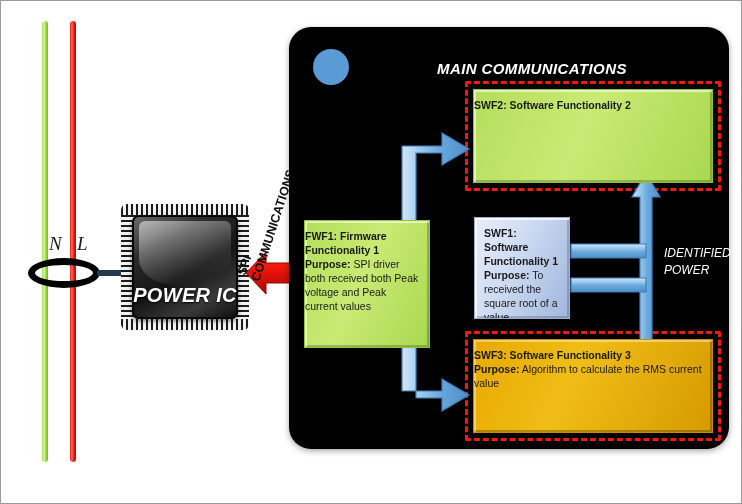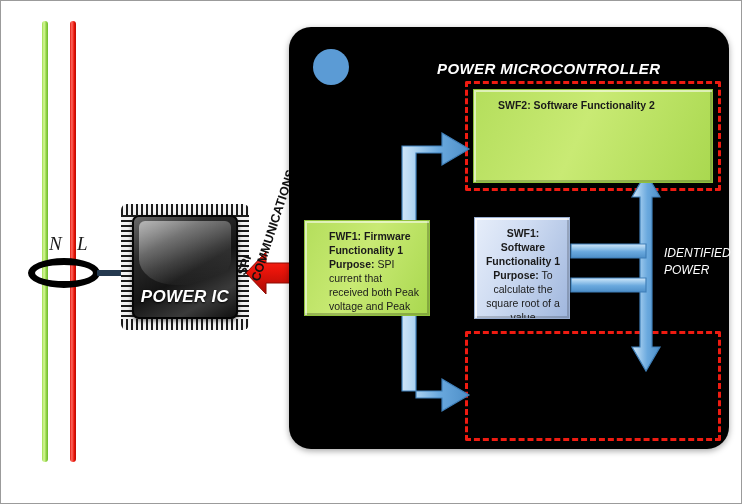--- a/index.html
+++ b/index.html
@@ -47,21 +47,21 @@
     background:linear-gradient(150deg,#6f6f6f 0%,#2b2b2b 28%,#141414 55%,#3a3a3a 78%,#0c0c0c 100%);
     box-shadow:inset 0 0 0 2px #050505, 0 2px 4px rgba(0,0,0,.5);
     overflow:hidden;
   }
   .chip-gloss{
     position:absolute;left:7px;top:6px;right:7px;height:62%;border-radius:6px 6px 40% 40%;
     background:linear-gradient(160deg,rgba(255,255,255,.55),rgba(255,255,255,.16) 55%,rgba(255,255,255,0) 85%);
   }
   .chip-label{
     position:absolute;left:0;right:0;bottom:12px;text-align:center;
-    color:#ffffff;font-style:italic;font-weight:bold;font-size:17px;
+    color:#ffffff;font-style:italic;font-weight:bold;font-size:20px;
     letter-spacing:.3px;text-shadow:0 1px 2px #000;
   }
 
   
   .spi-arrow{position:absolute;}
   .spi-text{
     position:absolute;font-size:12.5px;font-weight:bold;color:#111;
     white-space:nowrap;transform-origin:left bottom;
   }
 
@@ -77,21 +77,21 @@
   .mcu-dot{position:absolute;border-radius:50%;background:#5b9bd5;}
 
   
   .dashbox{position:absolute;border:3px dashed #ee1b11;border-radius:2px;box-sizing:border-box;}
 
   
   .blk{
     position:absolute;box-sizing:border-box;overflow:hidden;
     font-size:10.5px;line-height:1.33;color:#1a1a1a;
   }
-  .blk .inner{position:absolute;inset:0;padding:9px 10px 6px 24px;}
+  .blk .inner{position:absolute;inset:0;padding:9px 10px 6px 0;}
   .blk.green{
     background:linear-gradient(115deg,#b4de5c 0%,#c9ea74 45%,#a9d84f 100%);
     box-shadow:inset 5px 5px 0 -3px rgba(255,255,255,.55),
                inset -5px -5px 0 -3px rgba(0,0,0,.22);
     border:1px solid #8fc13b;
   }
   .blk.blue{
     background:linear-gradient(115deg,#e7eefa 0%,#cfdcf2 40%,#9fb6dd 100%);
     box-shadow:inset 5px 5px 0 -3px rgba(255,255,255,.75),
                inset -5px -5px 0 -3px rgba(0,0,0,.18);
@@ -151,21 +151,21 @@
   </svg>
   <div class="spi-text" style="left:247px;top:262px;transform:rotate(-72deg);">
     <span>SPI</span>
   </div>
   <div class="spi-text" style="left:261px;top:268px;transform:rotate(-72deg);">
     <span>COMMUNICATIONS</span>
   </div>
 
   <div class="mcu" style="left:288px;top:26px;width:440px;height:422px;">
     <div class="mcu-dot" style="left:24px;top:22px;width:36px;height:36px;"></div>
-    <div class="mcu-title" style="left:148px;top:33px;">POWER MICROCONTROLLER</div>
+    <div class="mcu-title" style="left:148px;top:33px;">MAIN COMMUNICATIONS</div>
   </div>
 
   <div class="dashbox" style="left:464px;top:80px;width:256px;height:110px;"></div>
   <div class="dashbox" style="left:464px;top:330px;width:256px;height:110px;"></div>
 
   <svg id="arrows" viewBox="0 0 742 504">
     <defs>
       <linearGradient id="blueV" x1="0" y1="0" x2="1" y2="0">
         <stop offset="0%" stop-color="#cfe6f9"></stop>
         <stop offset="22%" stop-color="#a8d0f0"></stop>
@@ -190,41 +190,50 @@
 
     <path d="M570,277 L645,277 L645,291 L570,291 Z" fill="url(#blueH)" stroke="#3f7fb8" stroke-width="1.2"></path>
   </svg>
 
   <div class="blk green" style="left:472px;top:88px;width:240px;height:94px;">
     <div class="inner">
       <p class="hl">SWF2: Software Functionality 2</p>
     </div>
   </div>
 
-  <div class="blk green" style="left:303px;top:219px;width:126px;height:96px;">
+  <div class="blk green" style="left:303px;top:219px;width:126px;height:128px;">
     <div class="inner">
       <p class="hl">FWF1: Firmware</p>
       <p class="hl">Functionality 1</p>
       <p>
         <span class="hl">Purpose:</span>
-        <span>SPI current that received both Peak voltage and Peak current values</span>
+        <span>SPI driver both received both Peak voltage and Peak current values</span>
       </p>
     </div>
   </div>
 
   <div class="blk blue" style="left:473px;top:216px;width:96px;height:102px;">
-    <div class="inner" style="padding:9px 7px 6px 9px;text-align:center;">
+    <div class="inner" style="padding:9px 7px 6px 9px;">
       <p class="hl">SWF1: Software</p>
       <p class="hl">Functionality 1</p>
       <p>
         <span class="hl">Purpose:</span>
-        <span>To calculate the square root of a value</span>
+        <span>To received the square root of a value</span>
       </p>
     </div>
   </div>
 
+  <div class="blk gold" style="left:472px;top:338px;width:240px;height:94px;">
+    <div class="inner">
+      <p class="hl">SWF3: Software Functionality 3</p>
+      <p>
+        <span class="hl">Purpose:</span>
+        <span>Algorithm to calculate the RMS current value</span>
+      </p>
+    </div>
+  </div>
 
   <div class="couple" style="left:663px;top:244px;">
     <div>IDENTIFIED</div>
     <div>POWER</div>
   </div>
 
 </div>
 
 </body></html>

